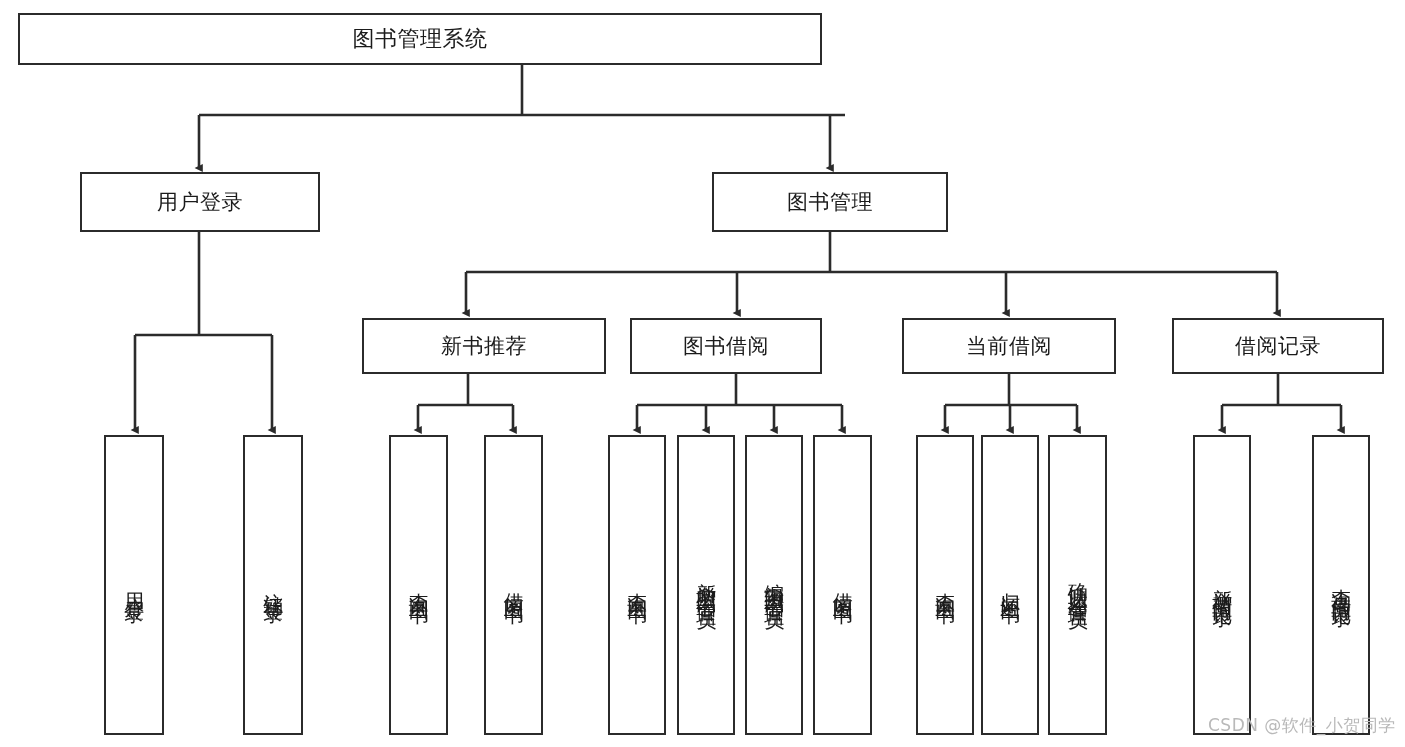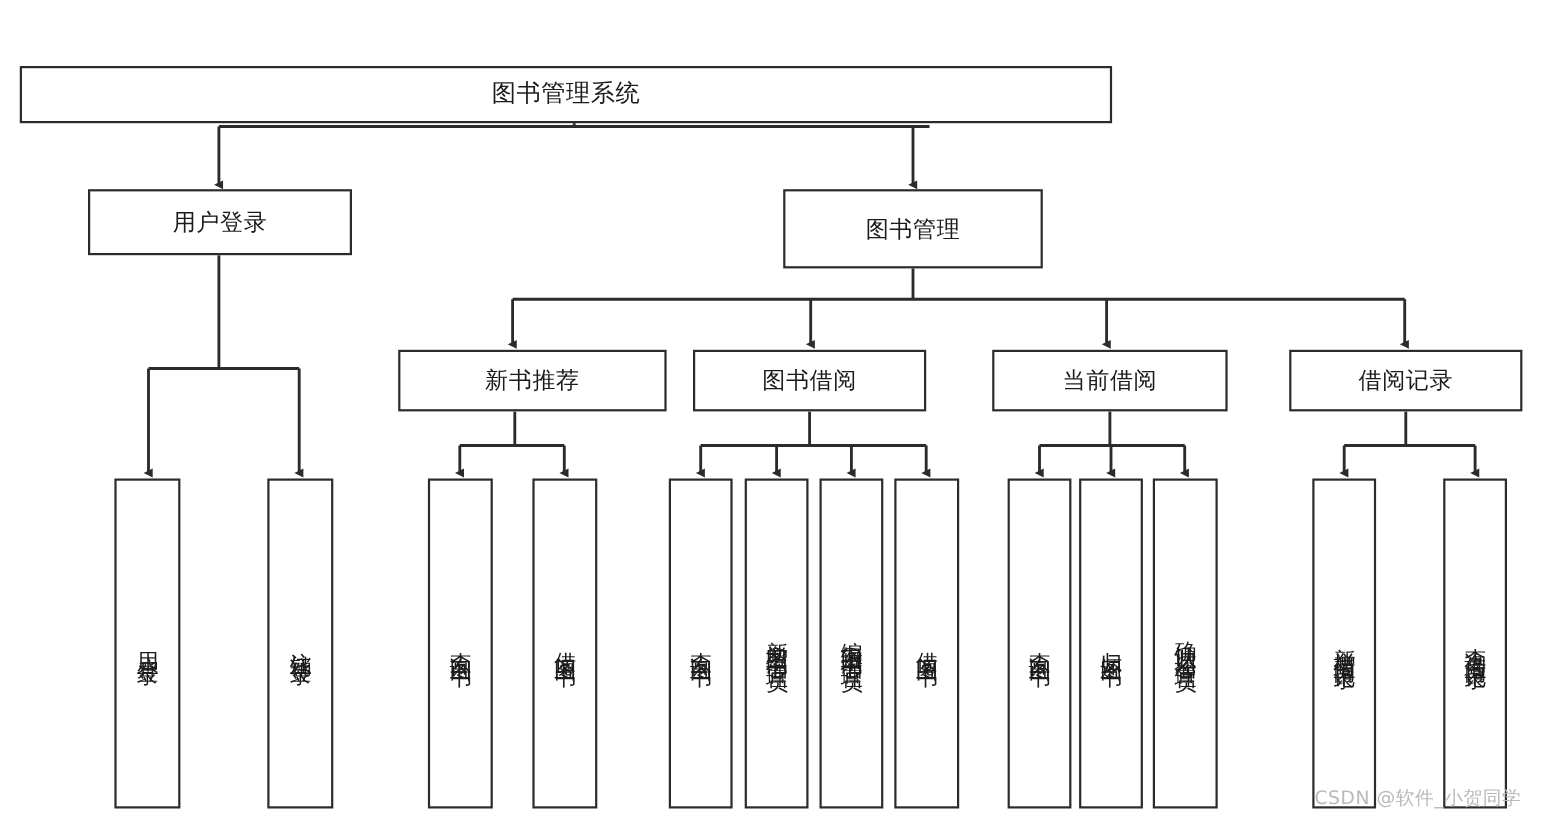--- a/index.html
+++ b/index.html
@@ -52,20 +52,21 @@
     font-size: 20px;
   }
   .node.root .label { font-size: 22px; }
   .watermark {
     position: absolute;
     color: #b9b9b9;
     font-size: 17px;
     letter-spacing: 0.5px;
     white-space: nowrap;
     pointer-events: none;
+    margin-left: 13px;
   }
 </style>
 </head>
 <body>
 
 <div id="diagram-root">
 
   <svg class="edges" viewBox="0 0 1405 747" xmlns="http://www.w3.org/2000/svg">
     <defs>
       <marker id="arrowhead" markerWidth="9" markerHeight="9" refX="4.5" refY="4.2" orient="auto" markerUnits="userSpaceOnUse">
@@ -126,35 +127,35 @@
     </g>
 
     <g stroke="#2b2b2b" stroke-width="2.6" fill="none">
       <path d="M1278,374 L1278,405"></path>
       <path d="M1222,405 L1341,405"></path>
       <path d="M1222,405 L1222,430" marker-end="url(#arrowhead)"></path>
       <path d="M1341,405 L1341,430" marker-end="url(#arrowhead)"></path>
     </g>
   </svg>
 
-  <div class="node root" style="left: 18px; top: 13px; width: 993px; height: 52px; margin-top: 47px;">
+  <div class="node root" style="left: 18px; top: 13px; width: 804px; height: 52px;">
     <span class="label">图书管理系统</span>
   </div>
 
   <div class="node" style="left: 80px; top: 172px; width: 240px; height: 60px;">
     <span class="label">用户登录</span>
   </div>
-  <div class="node" style="left: 712px; top: 172px; width: 236px; height: 72px;">
+  <div class="node" style="left: 712px; top: 172px; width: 236px; height: 60px;">
     <span class="label">图书管理</span>
   </div>
 
   <div class="node" style="left: 362px; top: 318px; width: 244px; height: 56px;">
     <span class="label">新书推荐</span>
   </div>
-  <div class="node" style="left: 630px; top: 318px; width: 212px; height: 56px;">
+  <div class="node" style="left: 630px; top: 318px; width: 192px; height: 56px;">
     <span class="label">图书借阅</span>
   </div>
   <div class="node" style="left: 1172px; top: 318px; width: 212px; height: 56px;">
     <span class="label">借阅记录</span>
   </div>
   <div class="node" style="left: 902px; top: 318px; width: 214px; height: 56px;">
     <span class="label">当前借阅</span>
   </div>
 
   <div class="node vertical" style="left: 104px; top: 435px; width: 60px; height: 300px;">

